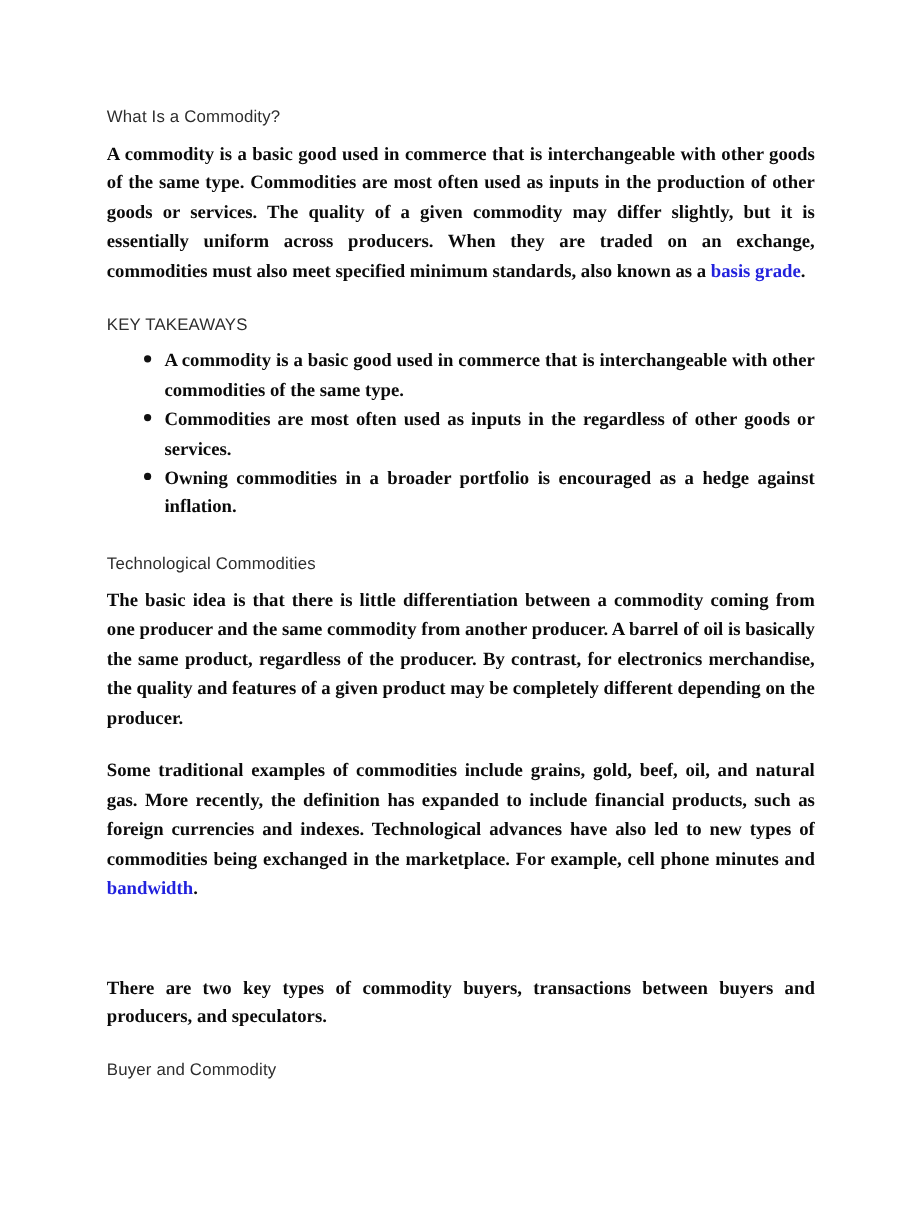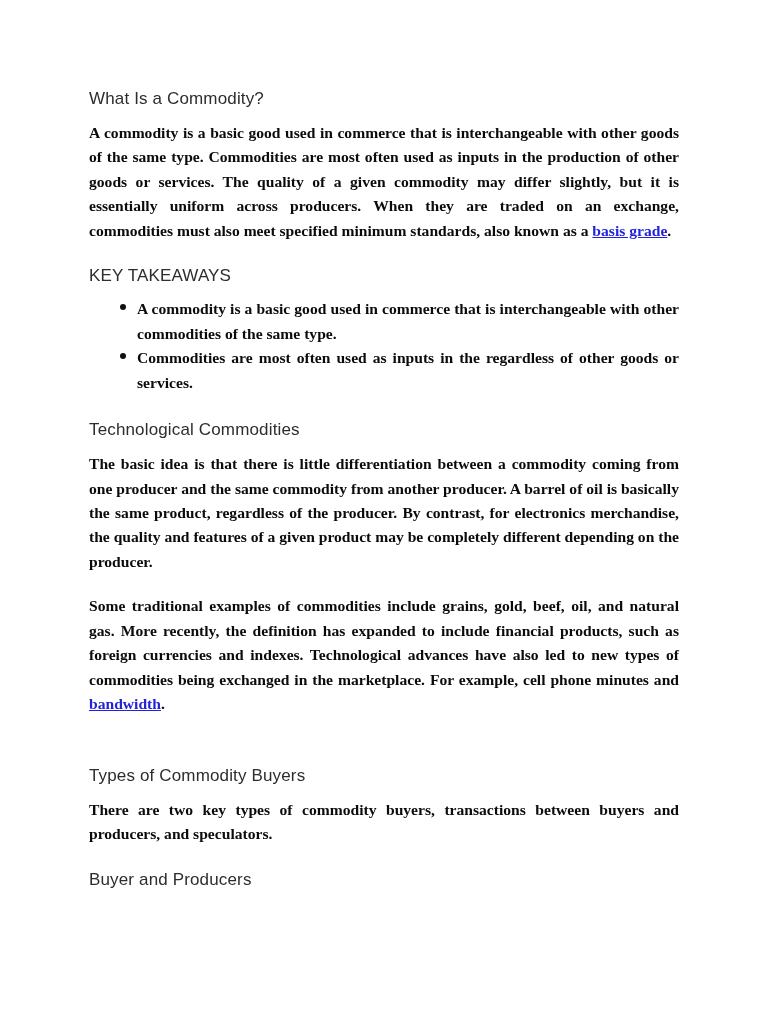--- a/index.html
+++ b/index.html
@@ -26,21 +26,21 @@
     padding: 88px 89px 0 89px;
   }
 
   .content {
     width: 590px;
   }
 
   
   .sec-head {
     font-family: "Liberation Sans", "DejaVu Sans", sans-serif;
-    font-size: 17px;
+    font-size: 14px;
     font-weight: 400;
     color: #2d2d2d;
     letter-spacing: 0.15px;
     line-height: 1.35;
     margin: 0;
     padding: 0;
   }
 
   
   .body-p {
@@ -52,21 +52,20 @@
     text-align: justify;
     text-justify: inter-word;
     margin: 0;
     padding: 0;
     hyphens: none;
   }
 
   
   .lnk {
     color: #2222dd;
-    text-decoration: underline;
     text-underline-offset: 1px;
     font-weight: 700;
     cursor: pointer;
   }
 
   
   ul.takeaways {
     list-style: none;
     margin: 0;
     padding: 0;
@@ -125,40 +124,43 @@
 
     <ul class="takeaways">
       <li>
         <span class="bullet"></span>
         <span class="li-text">A commodity is a basic good used in commerce that is interchangeable with other commodities of the same type.</span>
       </li>
       <li>
         <span class="bullet"></span>
         <span class="li-text">Commodities are most often used as inputs in the regardless of other goods or services.</span>
       </li>
+      <li>
+        <span class="bullet"></span>
+        <span class="li-text">Owning commodities in a broader portfolio is encouraged as a hedge against inflation.</span>
+      </li>
     </ul>
 
     <div class="gap-list-to-head"></div>
 
     <h2 class="sec-head">Technological Commodities</h2>
 
     <div class="gap-head-to-body"></div>
 
     <p class="body-p">The basic idea is that there is little differentiation between a commodity coming from one producer and the same commodity from another producer. A barrel of oil is basically the same product, regardless of the producer. By contrast, for electronics merchandise, the quality and features of a given product may be completely different depending on the producer.</p>
 
     <div class="gap-para"></div>
 
     <p class="body-p"><span>Some traditional examples of commodities include grains, gold, beef, oil, and natural gas. More recently, the definition has expanded to include financial products, such as foreign currencies and indexes. Technological advances have also led to new types of commodities being exchanged in the marketplace. For example, cell phone minutes and </span><a class="lnk">bandwidth</a><span>.</span></p>
 
     <div class="gap-big"></div>
 
-    <h2 class="sec-head">Types of Commodity Buyers</h2>
 
     <div class="gap-head-to-body"></div>
 
     <p class="body-p">There are two key types of commodity buyers, transactions between buyers and producers, and speculators.</p>
 
     <div class="gap-body-to-head"></div>
 
-    <h2 class="sec-head">Buyer and Producers</h2>
+    <h2 class="sec-head">Buyer and Commodity</h2>
 
   </div>
 </div>
 
 </body></html>

